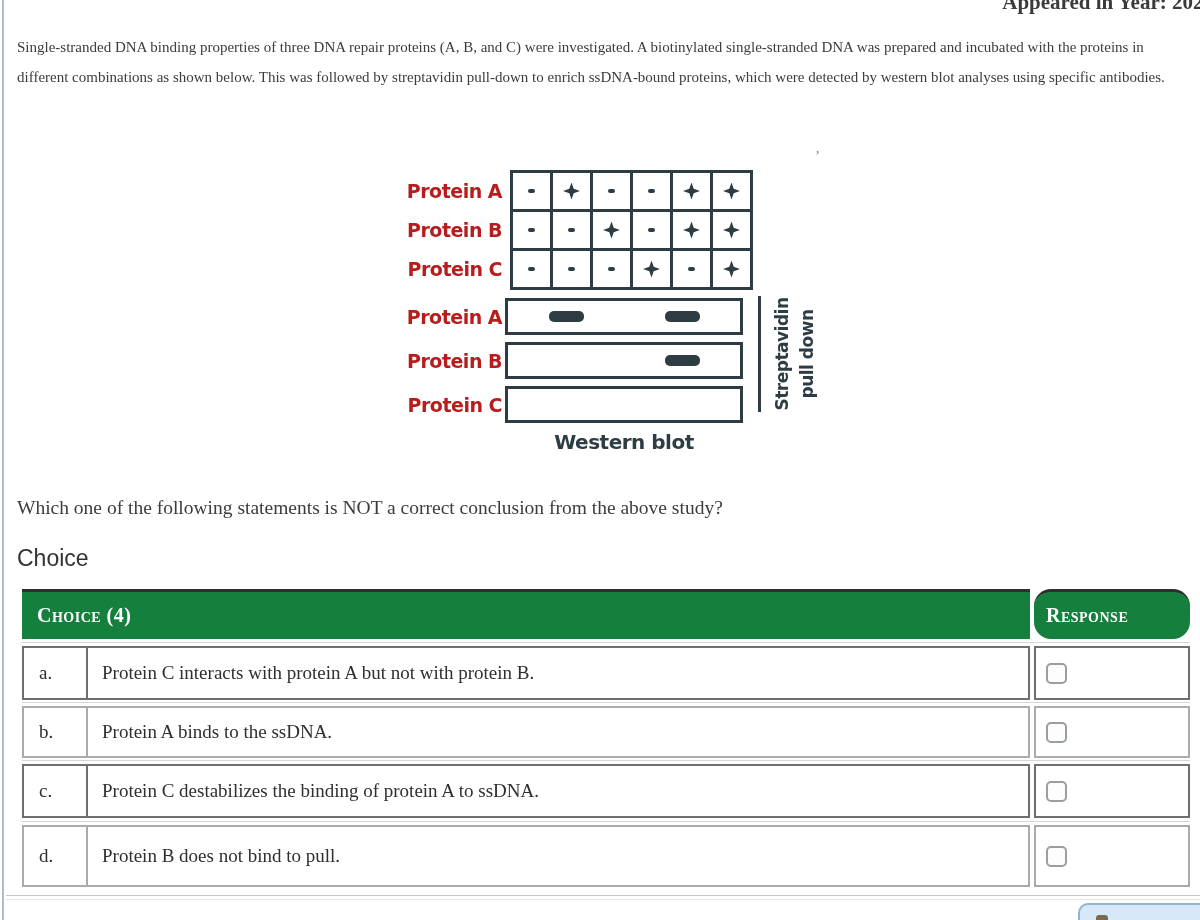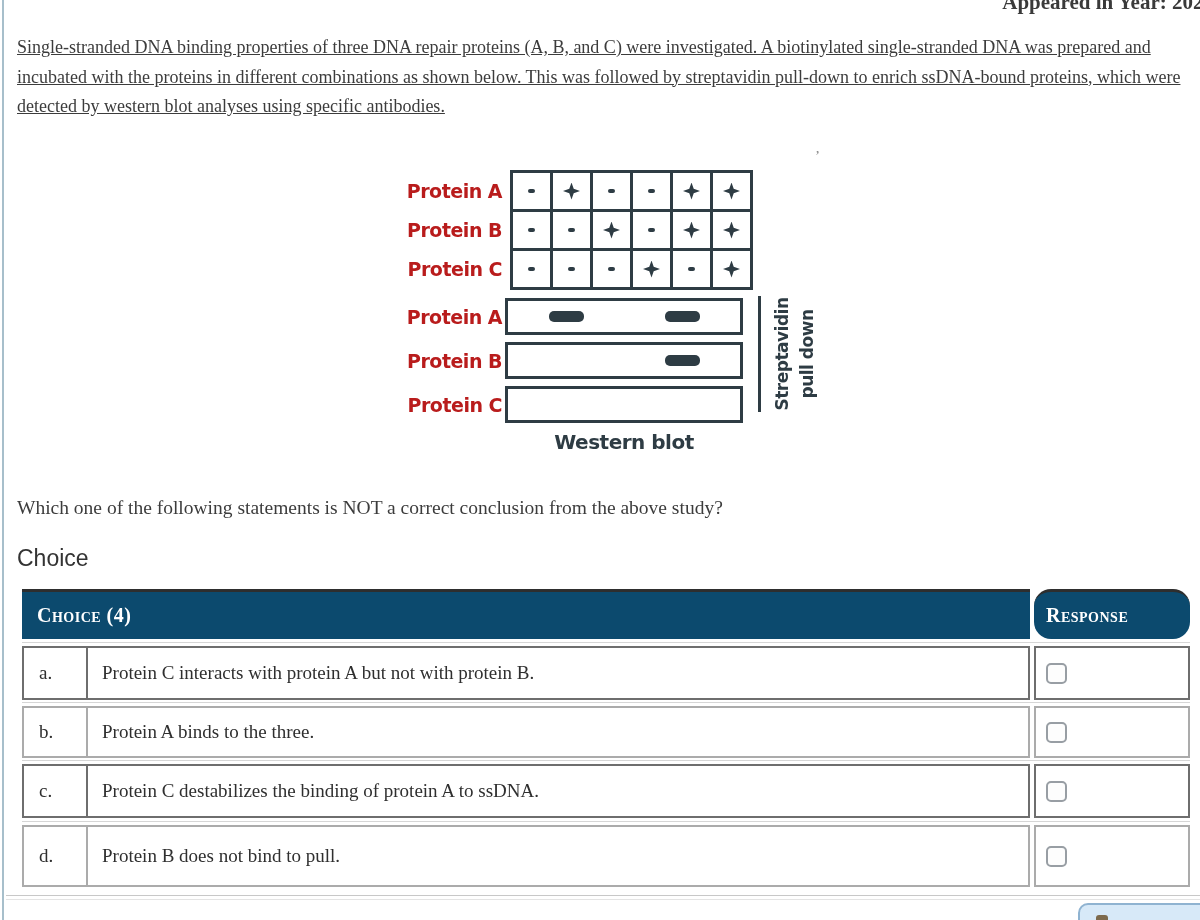--- a/index.html
+++ b/index.html
@@ -4,21 +4,21 @@
 <style>
   html,body{margin:0;padding:0;background:#fff;}
   .page{position:relative;width:1200px;height:920px;overflow:hidden;background:#ffffff;
         font-family:"Liberation Serif",serif;color:#3c3c3c;}
   .left-border{position:absolute;left:2px;top:0;width:2px;height:920px;background:#a7bfcb;}
 
   .appeared{position:absolute;top:-10px;right:-14px;white-space:nowrap;
             font-weight:bold;font-size:21px;color:#3a3a3a;}
 
   .intro{position:absolute;left:17px;top:33px;width:1174px;margin:0;
-         font-size:18px;line-height:29.5px;color:#3c3c3c;text-decoration:underline;}
+         font-size:15px;line-height:29.5px;color:#3c3c3c;}
 
   
   .figure{position:absolute;left:398px;top:160px;width:450px;height:310px;}
   .fig-label{position:absolute;left:0;width:104px;height:36px;line-height:36px;
              text-align:right;font-family:"DejaVu Sans",sans-serif;font-weight:bold;
              font-size:19px;color:#b91c1c;letter-spacing:-0.5px;}
   .grid-wrap{position:absolute;left:112px;top:10px;display:grid;
              grid-template-columns:repeat(6,37px);grid-auto-rows:36px;gap:3px;
              background:#2e3c44;border:3px solid #2e3c44;width:max-content;}
   .gcell{background:#ffffff;display:flex;align-items:center;justify-content:center;}
@@ -40,21 +40,21 @@
   .stray{position:absolute;left:417px;top:-12px;font-size:15px;color:#888;}
 
   .question{position:absolute;left:17px;top:497px;margin:0;font-size:19.5px;color:#3c3c3c;}
   .choices-heading{position:absolute;left:17px;top:545px;margin:0;
                    font-family:"Liberation Sans",sans-serif;font-weight:400;
                    font-size:23px;color:#333;}
 
   
   .table{position:absolute;left:22px;top:589px;width:1168px;}
   .thead{display:flex;height:50px;}
-  .th{background:#0c4a6e;color:#ffffff;display:flex;align-items:center;
+  .th{background:#15803d;color:#ffffff;display:flex;align-items:center;
       font-variant:small-caps;font-weight:bold;font-size:20px;letter-spacing:0.5px;
       border-top:3px solid #2e2e2e;box-sizing:border-box;}
   .th-choice{flex:1;padding-left:15px;}
   .th-response{width:156px;margin-left:4px;padding-left:12px;border-radius:17px;}
   .choice-row{display:flex;position:relative;}
   .choice-row::before{content:"";position:absolute;left:0;right:0;top:-4px;height:1px;
                       background:#d6d6d6;}
   .row-main{flex:1;display:flex;background:#fff;border:2px solid #6e6e6e;
             box-sizing:border-box;margin-right:4px;}
   .row-resp{width:156px;background:#fff;border:2px solid #6e6e6e;box-sizing:border-box;
@@ -183,21 +183,21 @@
             <div class="letter-cell">a.</div>
             <div class="text-cell">Protein C interacts with protein A but not with protein B.</div>
           </div>
           <div class="row-resp">
             <div class="checkbox"></div>
           </div>
         </div>
         <div class="choice-row alt" style="height: 52px; margin-top: 6px;">
           <div class="row-main">
             <div class="letter-cell">b.</div>
-            <div class="text-cell">Protein A binds to the three.</div>
+            <div class="text-cell">Protein A binds to the ssDNA.</div>
           </div>
           <div class="row-resp">
             <div class="checkbox"></div>
           </div>
         </div>
         <div class="choice-row" style="height: 54px; margin-top: 6px;">
           <div class="row-main">
             <div class="letter-cell">c.</div>
             <div class="text-cell">Protein C destabilizes the binding of protein A to ssDNA.</div>
           </div>

